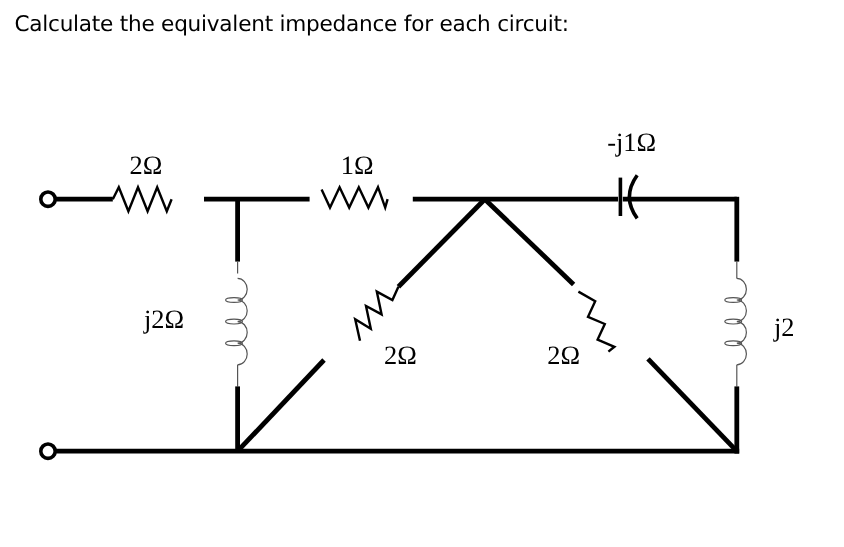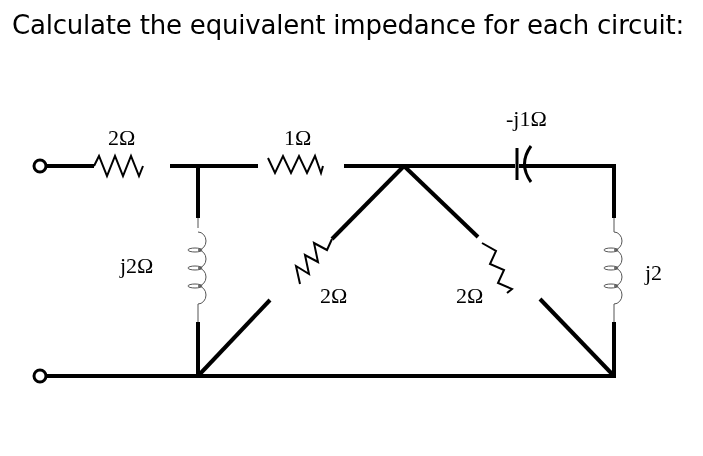--- a/index.html
+++ b/index.html
@@ -1,20 +1,20 @@
 <!DOCTYPE html>
 <html><head>
   <meta charset="utf-8">
   <style>
     html, body { margin: 0; padding: 0; background: #ffffff; }
     body { width: 703px; height: 456px; position: relative; overflow: hidden; }
     .title {
       position: absolute; left: 12px; top: 10px;
       font-family: "DejaVu Sans", sans-serif;
-      font-size: 26px; color: #000000; letter-spacing: -0.2px;
+      font-size: 18px; color: #000000; letter-spacing: -0.2px;
       white-space: nowrap;
     }
     svg.circuit { position: absolute; left: 0; top: 0; }
     .lbl { font-family: "Liberation Serif", serif; font-size: 22px; fill: #000; }
     .wire { stroke: #000; stroke-width: 4; fill: none; stroke-linecap: butt; }
     .thin { stroke: #000; stroke-width: 2; fill: none; }
     .coil { stroke: #555; stroke-width: 1; fill: none; }
   </style>
 </head>
 <body>

